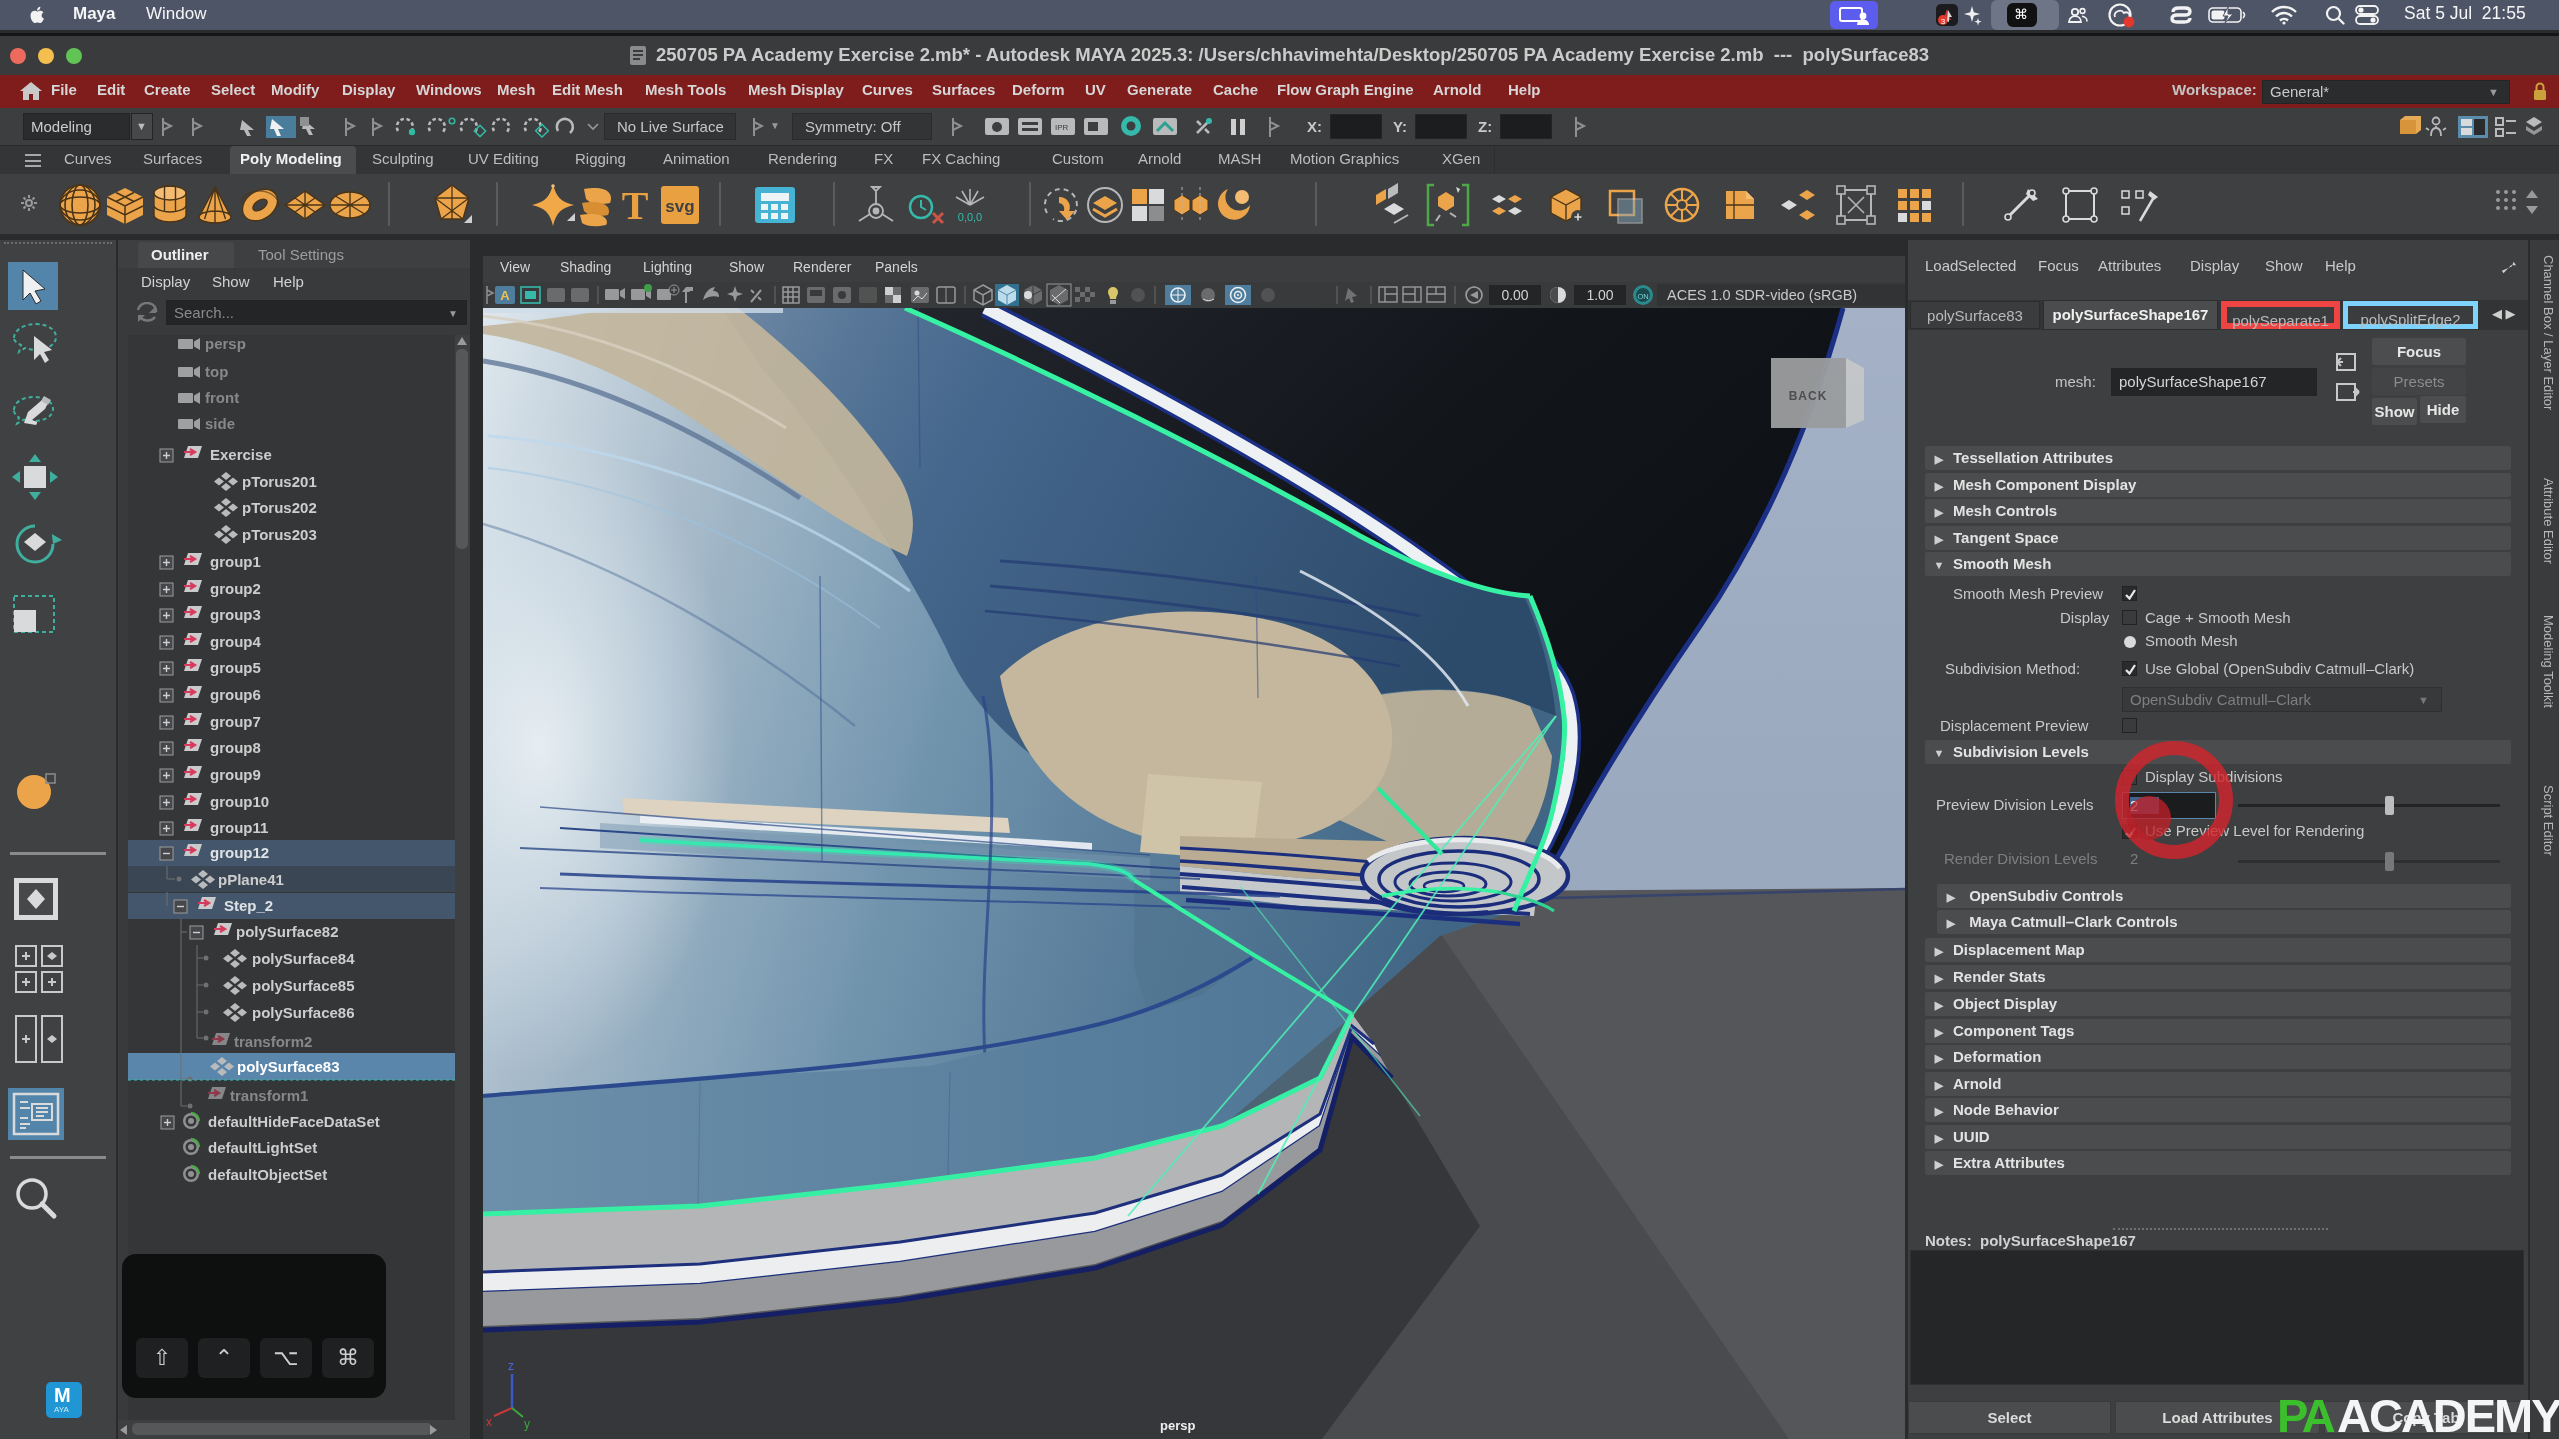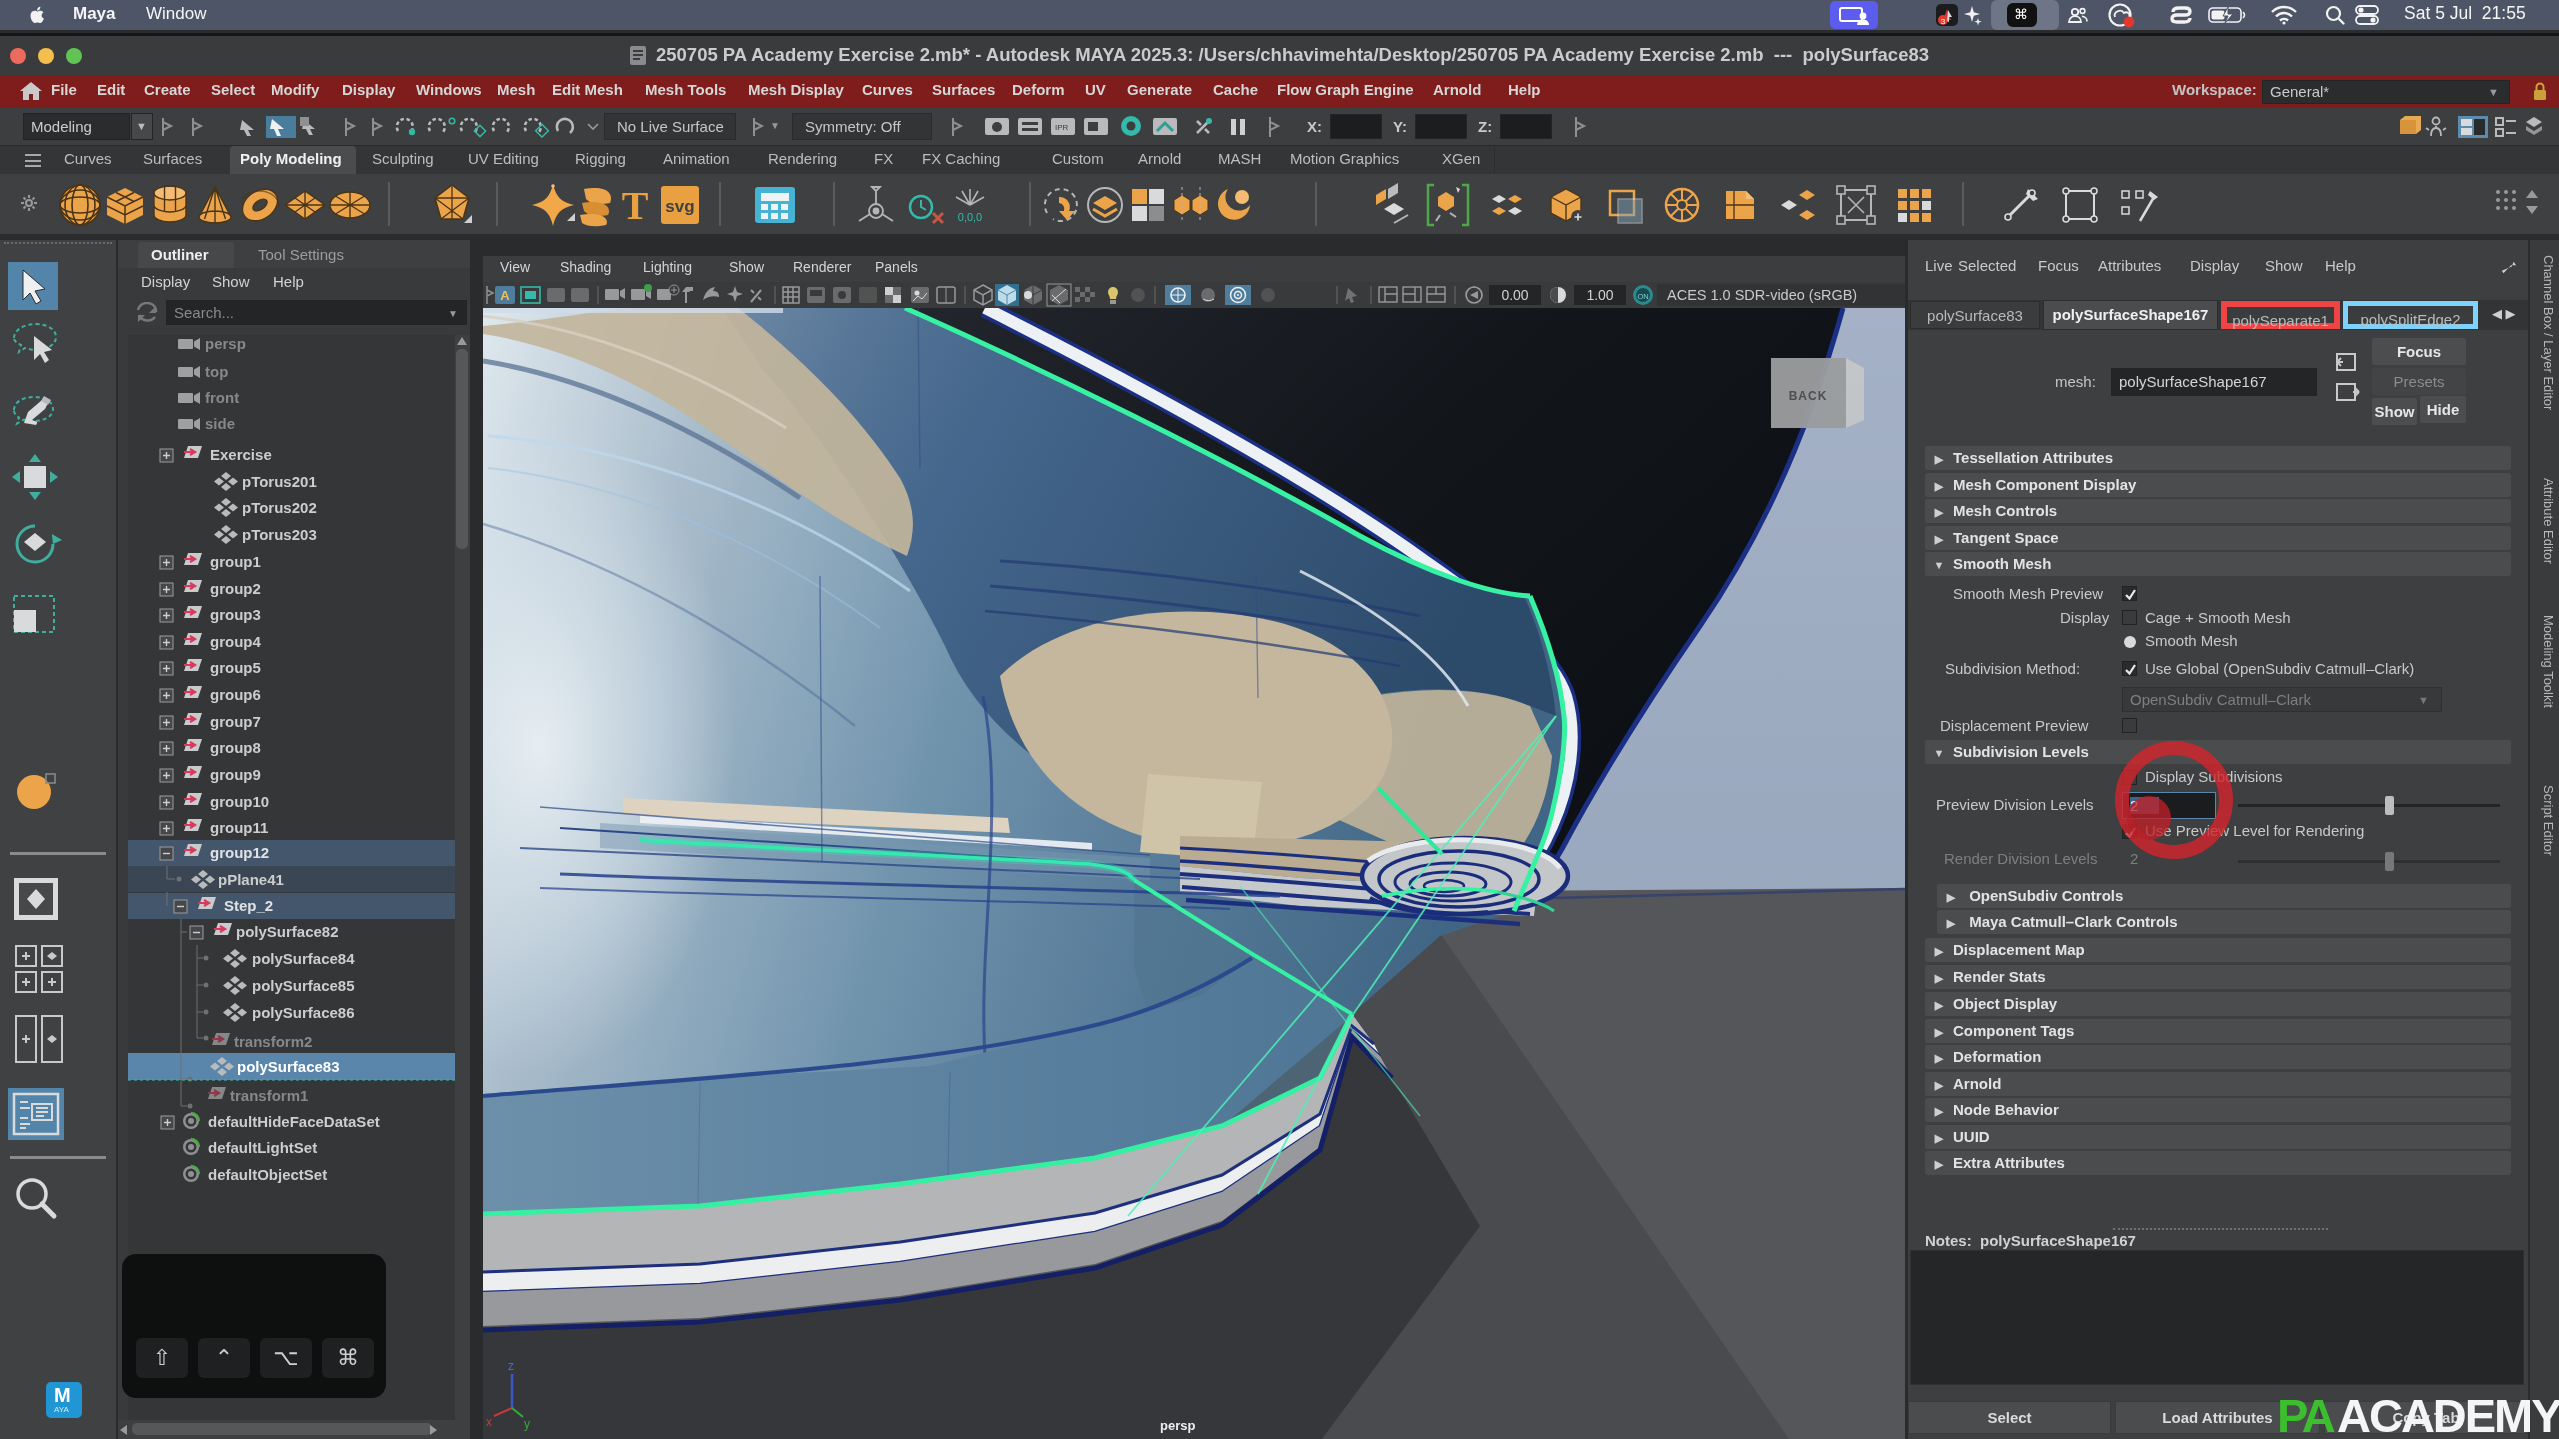--- a/index.html
+++ b/index.html
@@ -1086,21 +1086,21 @@
         <path d="M512 1392 L494 1400" stroke="#c83a3a" stroke-width="2"></path>
         <path d="M512 1392 L523 1401" stroke="#3aa83a" stroke-width="2"></path>
         <text x="508" y="1354" font-size="12" fill="#4a66e0">z</text>
         <text x="524" y="1412" font-size="12" fill="#3aa83a">y</text>
         <text x="486" y="1410" font-size="12" fill="#c83a3a">x</text>
       </g>
       <text x="1160" y="1414" font-size="13" fill="#eeeeee" font-weight="bold">persp</text>
     </svg>
   </div>
   <div id="rpanel" class="abs">
-    <span class="lbl" style="left:17px;top:17px">Live</span>
+    <span class="lbl" style="left:17px;top:17px">Load</span>
     <span class="lbl" style="left:50px;top:17px">Selected</span>
     <span class="lbl" style="left:130px;top:17px">Focus</span>
     <span class="lbl" style="left:190px;top:17px">Attributes</span>
     <span class="lbl" style="left:282px;top:17px">Display</span>
     <span class="lbl" style="left:357px;top:17px">Show</span>
     <span class="lbl" style="left:417px;top:17px">Help</span>
     <svg class="abs" style="left:590px;top:14px" width="22" height="22">
         <path d="M10 2 l8 8 -5 1 -6 9 -2-2 9-6 1-5z" fill="#d0d0d0" transform="rotate(10 11 11)"></path>
       </svg>
     <div class="abs" style="left:0px;top:60px;width:620px;height:30px;background:#333435"></div>

